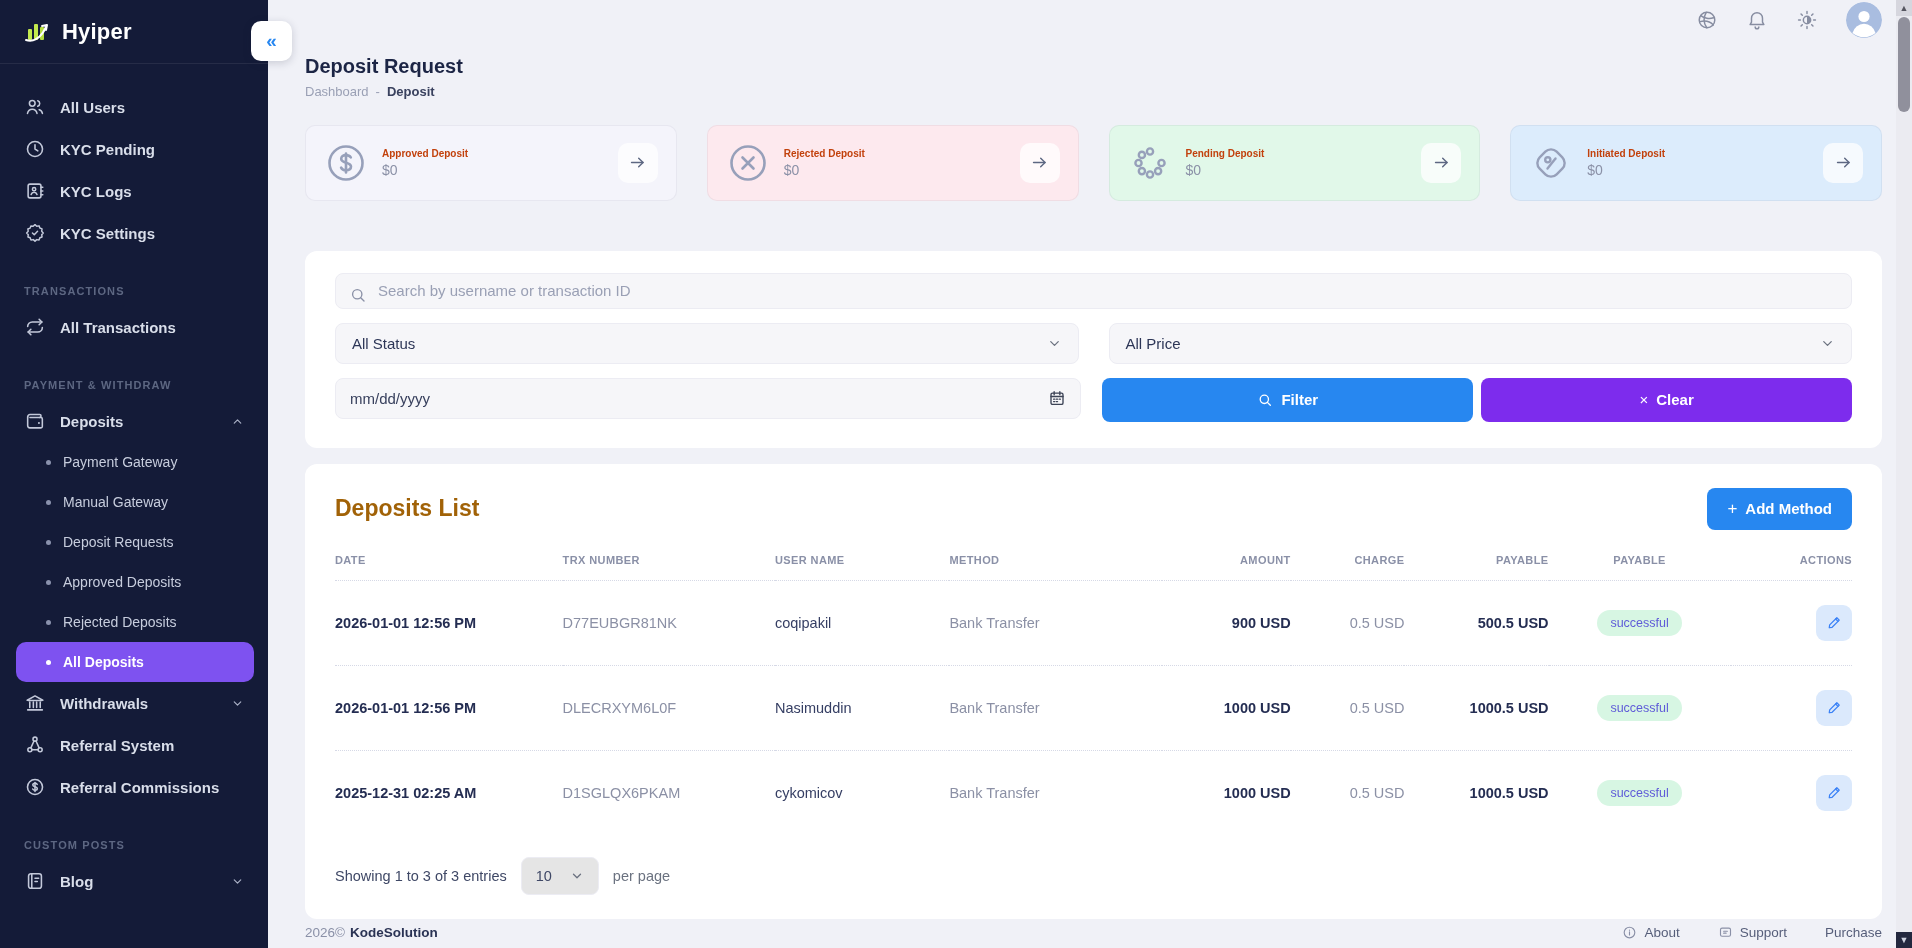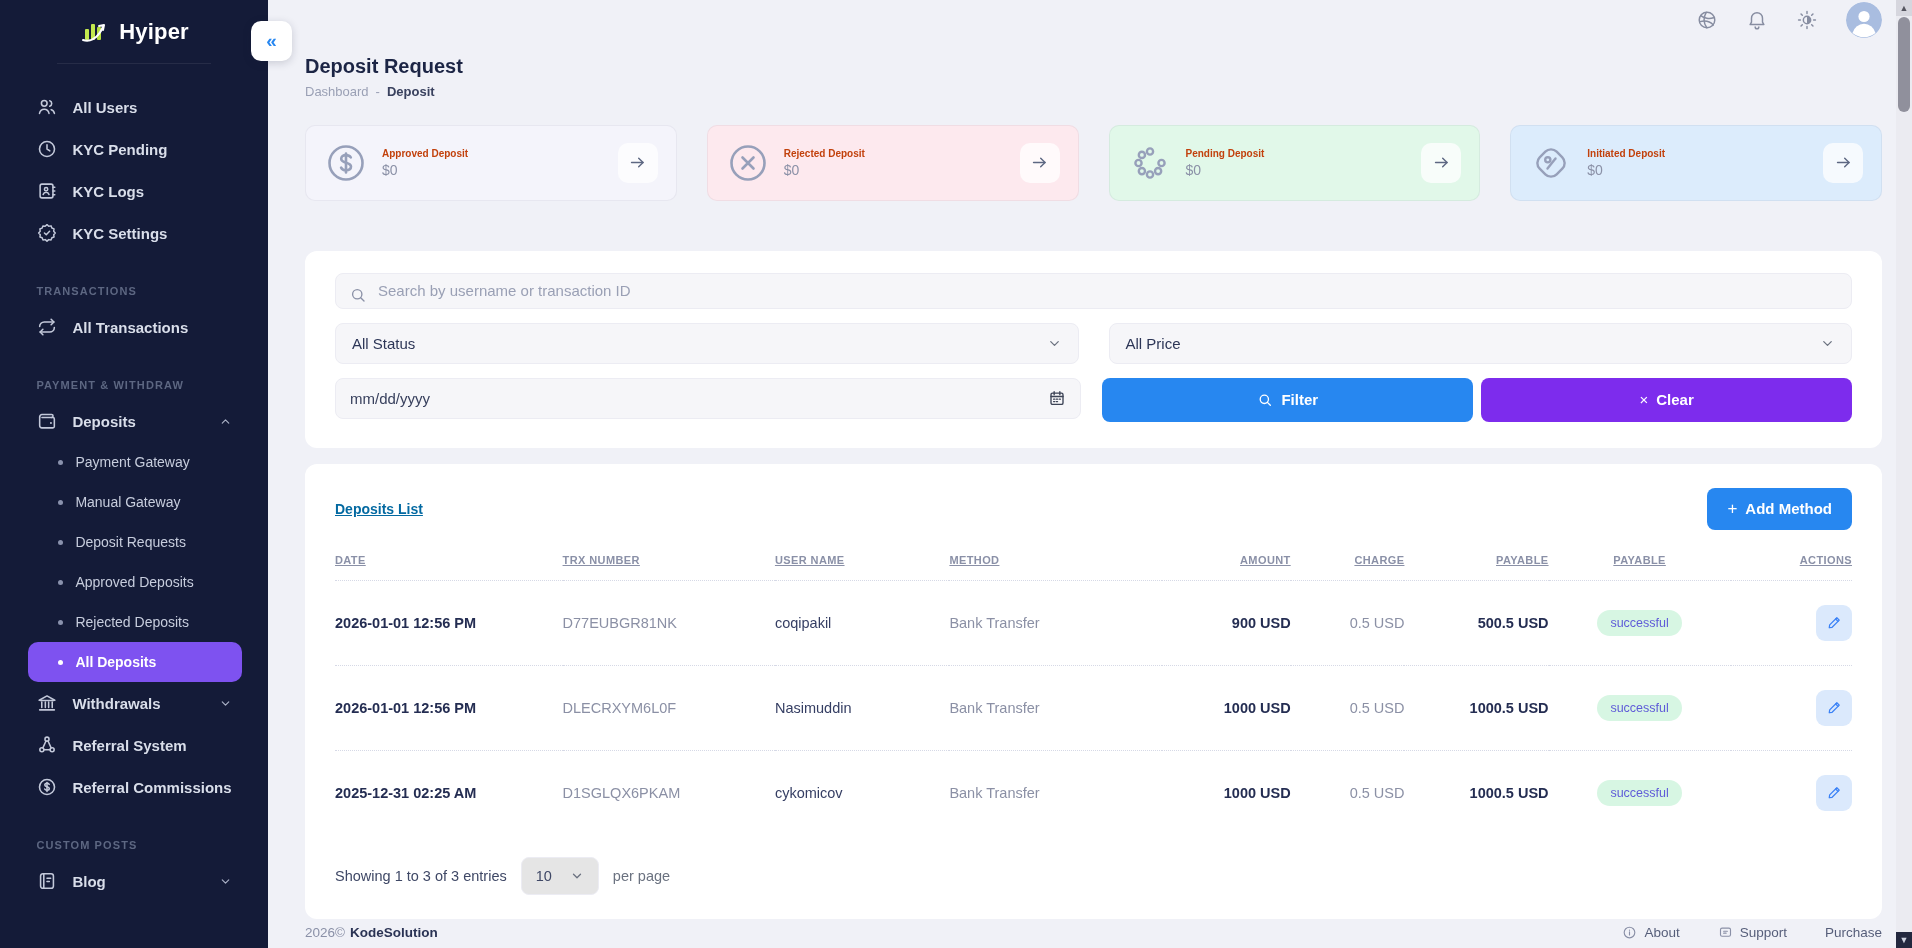--- a/index.html
+++ b/index.html
@@ -1,20 +1,20 @@
 <!DOCTYPE html>
 <html><head>
 <meta charset="utf-8">
 <style>
   * { margin:0; padding:0; box-sizing:border-box; }
   html,body { width:1912px; height:948px; overflow:hidden; }
   body { font-family:"Liberation Sans","DejaVu Sans",sans-serif; background:#f0f1f7; display:flex; position:relative; color:#1f2942; }
 
   
-  .sidebar { width:268px; height:948px; background:#141b38; flex:0 0 268px; display:flex; flex-direction:column; overflow:hidden;align-items:center; }
+  .sidebar { width:268px; height:948px; background:#141b38; flex:0 0 268px; display:flex; flex-direction:column; overflow:hidden; }
   .logo-row { height:64px; display:flex; align-items:center; gap:10px; padding:0 22px; border-bottom:1px solid rgba(255,255,255,0.08); }
   .logo-text { color:#ffffff; font-size:22px; font-weight:700; letter-spacing:.2px; }
   .nav { padding-top:22px; }
   .nav-item { height:42px; display:flex; align-items:center; gap:14px; padding:0 24px; color:#d9deea; font-size:15px; font-weight:600; cursor:pointer; }
   .nav-item .ni { width:22px; height:22px; flex:0 0 22px; color:#c3c9da; }
   .nav-item .chev { margin-left:auto; color:#aab1c6; }
   .sec-label { margin-top:22px; height:30px; display:flex; align-items:center; padding:0 24px; color:#5d6782; font-size:11px; font-weight:700; letter-spacing:1.1px; }
   .sub-item { height:40px; display:flex; align-items:center; gap:12px; padding:0 24px 0 46px; color:#c7cddd; font-size:14px; font-weight:500; cursor:pointer; }
   .sub-item .dot { width:5px; height:5px; border-radius:50%; background:#8a92ad; flex:0 0 5px; }
   .sub-item.active { background:#7e52f0; border-radius:10px; margin:0 14px 0 16px; padding-left:30px; color:#ffffff; font-weight:600; }
@@ -60,26 +60,26 @@
   .date-input { flex:0 0 49.2%; padding:0 14px; justify-content:space-between; margin-right:13px; cursor:text; color:#39415e; }
   .date-input svg { width:18px; height:18px; color:#3c4356; }
   .btn { border:none; height:44px; border-radius:8px; color:#fff; font-size:15px; font-weight:600; display:flex; align-items:center; justify-content:center; gap:8px; cursor:pointer; font-family:inherit; }
   .btn-filter { flex:1; background:#2787f0; }
   .btn-filter svg { width:16px; height:16px; }
   .btn-clear { flex:1; background:#7d2ced; }
   .btn-clear .x { font-size:15px; font-weight:400; }
 
   .deposits-card { margin-top:16px; padding:24px 30px 24px; display:flex; flex-direction:column; }
   .list-head { display:flex; align-items:center; justify-content:space-between; }
-  .list-title { font-size:14px; font-weight:700; color:#0369a1;text-decoration:underline; }
+  .list-title { font-size:23px; font-weight:700; color:#a16207; }
   .btn-add { background:#2787f0; height:42px; padding:0 20px; border-radius:8px; }
   .btn-add .plus { font-size:17px; font-weight:400; }
 
   table { width:100%; border-collapse:collapse; margin-top:12px; table-layout:fixed; }
-  th { font-size:11px; font-weight:700; color:#8a90a7; letter-spacing:.4px; text-align:left; padding:12px 0 14px; border-bottom:1px dotted #d6d9e6;text-decoration:underline; }
+  th { font-size:11px; font-weight:700; color:#8a90a7; letter-spacing:.4px; text-align:left; padding:12px 0 14px; border-bottom:1px dotted #d6d9e6; }
   td { padding:24px 0; font-size:14.5px; border-bottom:1px dotted #d6d9e6; }
   tr:last-child td { border-bottom:none; }
   th.r, td.r { text-align:right; }
   th.c, td.c { text-align:center; }
   .cell-strong { font-weight:700; color:#242d52; }
   .cell-dim { color:#8b90a5; }
   .cell-user { color:#353e63; font-weight:500; }
   .badge { display:inline-block; background:#d7f6e3; color:#5f5bd8; font-size:12.5px; padding:6px 13px; border-radius:14px; }
   .edit-btn { display:inline-flex; width:36px; height:36px; border-radius:9px; background:#dbe9fc; align-items:center; justify-content:center; color:#3b82f6; cursor:pointer; border:none; }
   .edit-btn svg { width:17px; height:17px; }

